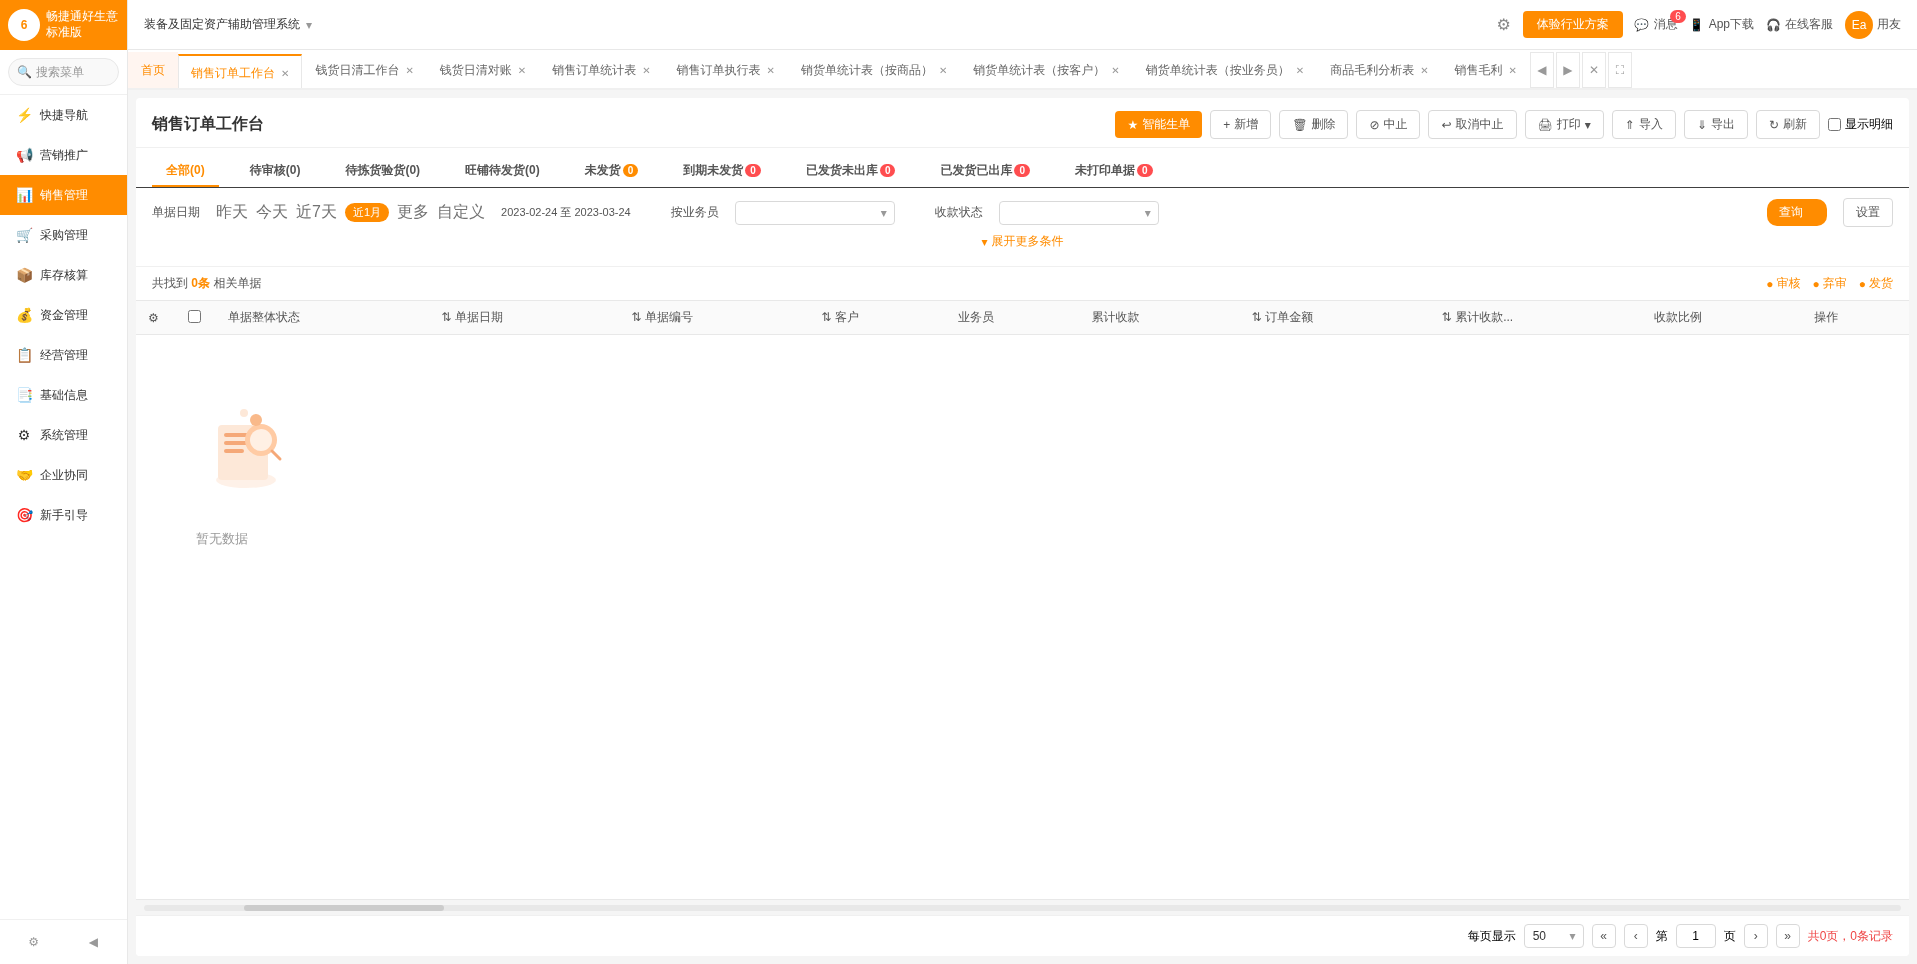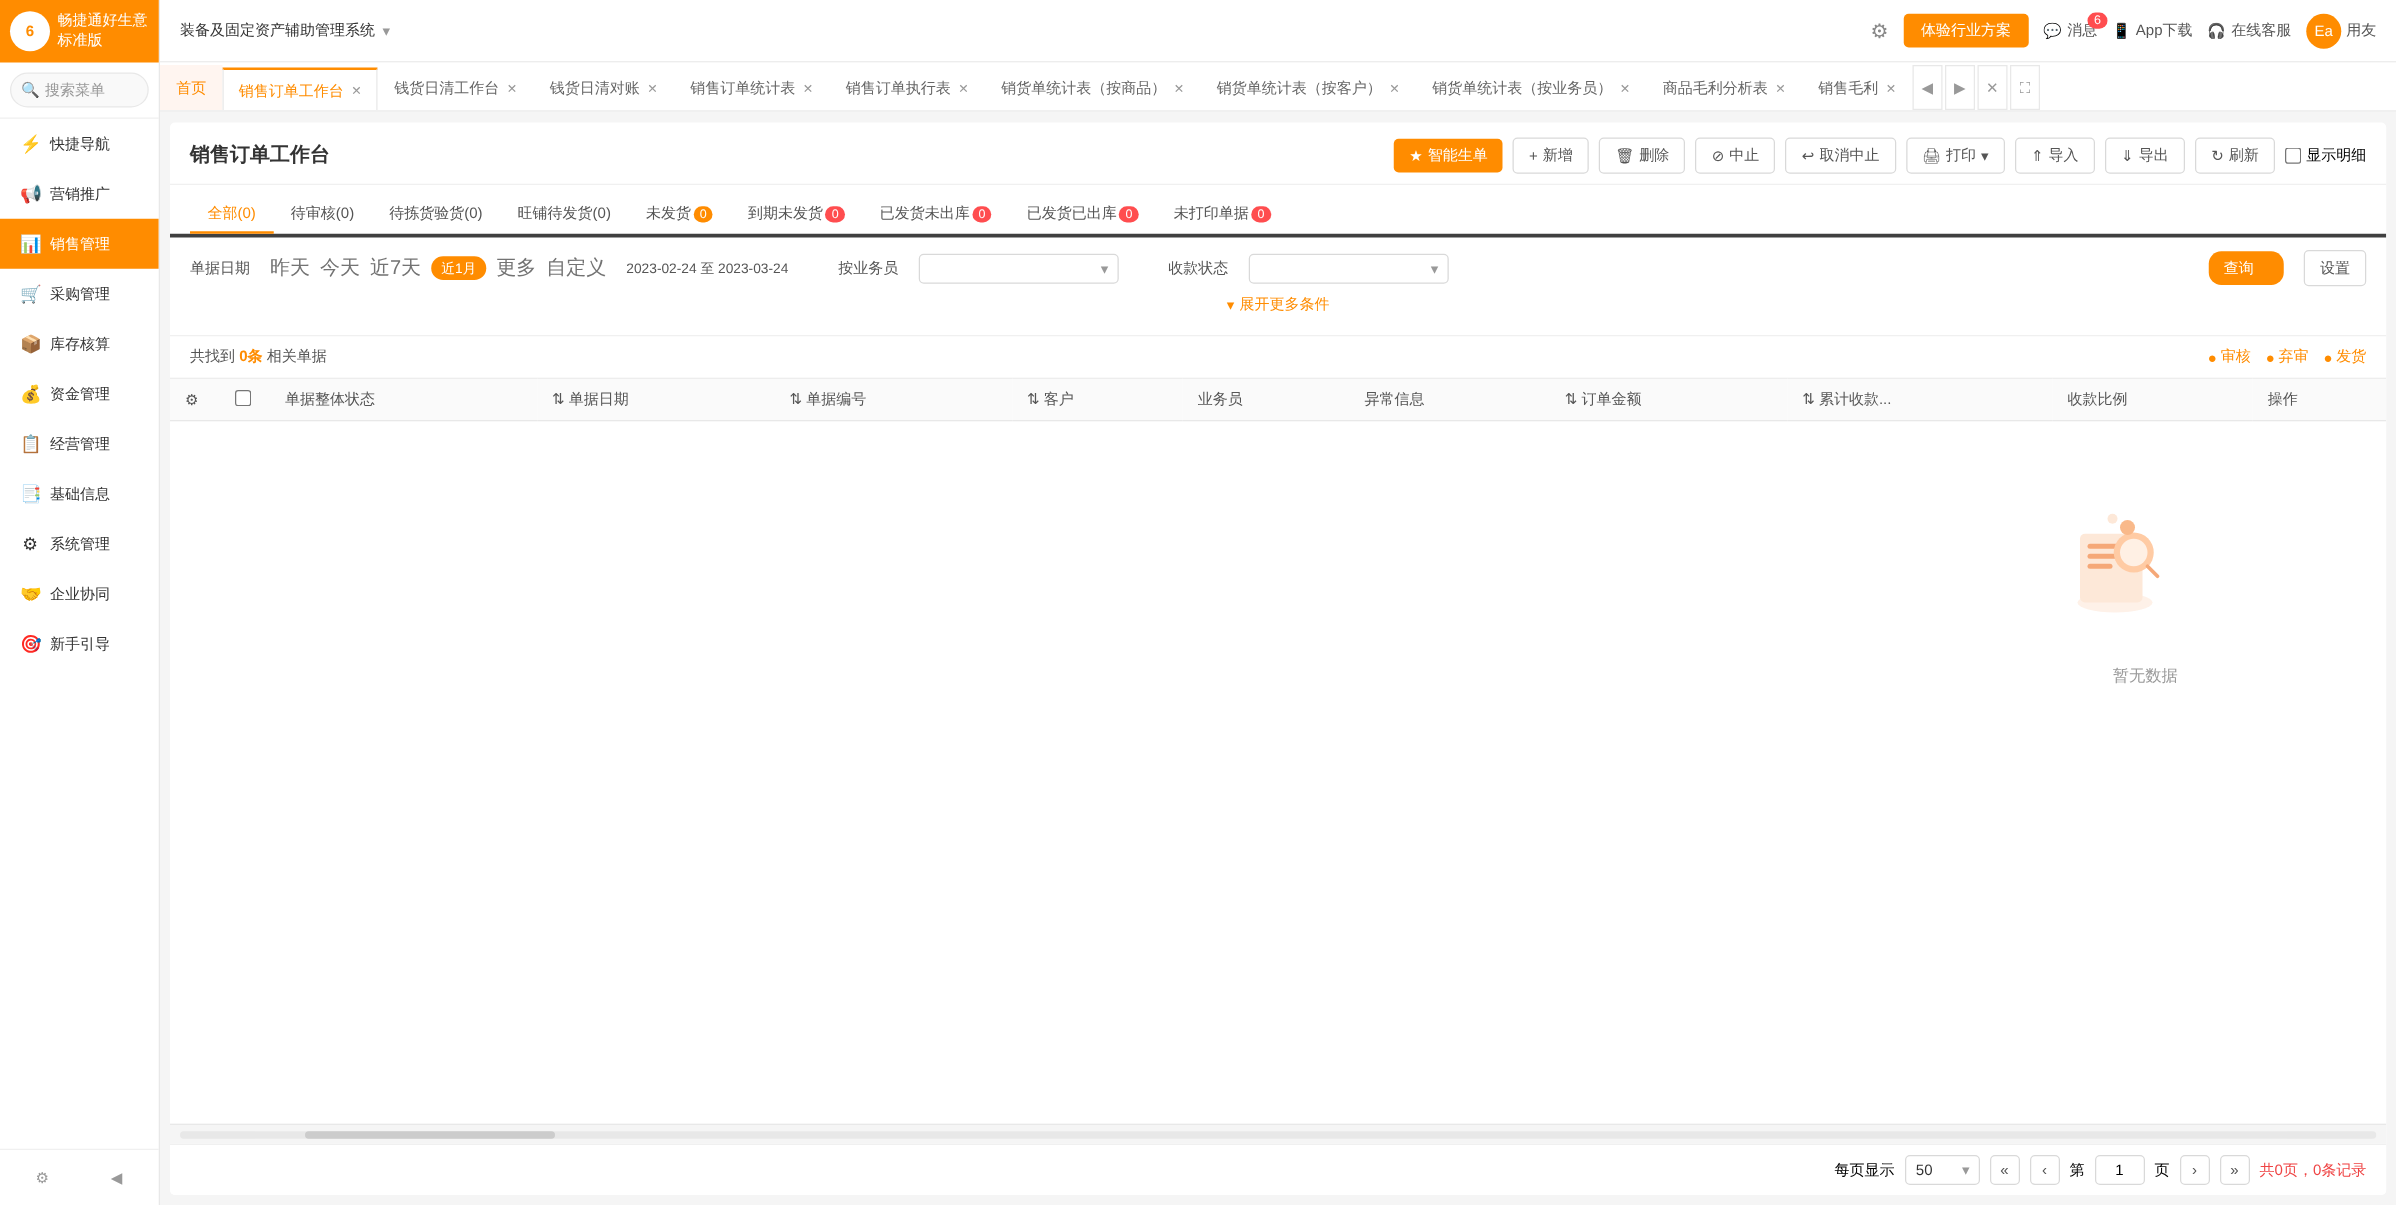--- a/index.html
+++ b/index.html
@@ -49,21 +49,21 @@
     .work-area { flex: 1; overflow: hidden; display: flex; flex-direction: column; background: #fff; margin: 8px; border-radius: 4px; }
 
     
     .work-header { padding: 12px 16px 8px; display: flex; align-items: center; justify-content: space-between; border-bottom: 1px solid #f0f0f0; }
     .work-title { font-size: 16px; font-weight: bold; color: #333; }
     .work-actions { display: flex; align-items: center; gap: 8px; }
     .btn-orange { background: #ff8c00; color: #fff; border: none; border-radius: 4px; padding: 5px 12px; cursor: pointer; font-size: 12px; display: flex; align-items: center; gap: 4px; }
     .btn-default { background: #fff; color: #555; border: 1px solid #d9d9d9; border-radius: 4px; padding: 5px 12px; cursor: pointer; font-size: 12px; display: flex; align-items: center; gap: 4px; }
 
     
-    .sub-tabs { display: flex; align-items: center; padding: 8px 16px 0; gap: 0; border-bottom: 3px solid #404040; }
+    .sub-tabs { display: flex; align-items: center; padding: 8px 16px 0; gap: 17px; border-bottom: 1px solid #404040; font-weight: bold; }
     .sub-tab { padding: 6px 14px; cursor: pointer; color: #555; border-bottom: 2px solid transparent; font-size: 12px; white-space: nowrap; }
     .sub-tab.active { color: #ff8c00; border-bottom-color: #ff8c00; }
     .sub-tab-badge { background: #ff4d4f; color: #fff; border-radius: 8px; padding: 1px 5px; font-size: 10px; margin-left: 2px; }
     .sub-tab-badge.orange { background: #ff8c00; }
 
     
     .filter-area { padding: 10px 16px; border-bottom: 1px solid #f0f0f0; }
     .filter-row { display: flex; align-items: center; gap: 16px; margin-bottom: 6px; }
     .filter-label { color: #555; white-space: nowrap; }
     .filter-date-options { display: flex; gap: 8px; align-items: center; }
@@ -83,21 +83,21 @@
     .tbl-action { color: #555; cursor: pointer; font-size: 12px; display: flex; align-items: center; gap: 3px; }
     .tbl-action.orange { color: #ff8c00; }
 
     .data-table { width: 100%; border-collapse: collapse; }
     .data-table th { background: #fafafa; border-bottom: 1px solid #e8e8e8; border-top: 1px solid #e8e8e8; padding: 8px 12px; color: #555; font-weight: normal; text-align: left; white-space: nowrap; }
     .data-table td { padding: 8px 12px; border-bottom: 1px solid #f0f0f0; }
     .col-checkbox { width: 40px; text-align: center; }
     .col-settings { width: 40px; text-align: center; }
 
     
-    .empty-state { flex: 1; display: flex; flex-direction: column; align-items: flex-end; justify-content: center; padding: 60px; }
+    .empty-state { flex: 1; display: flex; flex-direction: column; align-items: flex-start; justify-content: center; padding: 60px; }
     .empty-icon { font-size: 80px; margin-bottom: 16px; }
     .empty-text { color: #999; font-size: 13px; }
 
     
     .scrollbar-area { height: 16px; background: #f5f5f5; border-top: 1px solid #e8e8e8; display: flex; align-items: center; padding: 0 8px; }
     .scrollbar-track { flex: 1; height: 6px; background: #e8e8e8; border-radius: 3px; position: relative; }
     .scrollbar-thumb { width: 200px; height: 6px; background: #ccc; border-radius: 3px; position: absolute; left: 100px; }
 
     
     .pagination { padding: 8px 16px; display: flex; align-items: center; justify-content: flex-end; gap: 8px; border-top: 1px solid #f0f0f0; background: #fff; }
@@ -428,21 +428,21 @@
                 <span>单据编号</span>
               </th>
               <th>
                 <span>⇅</span>
                 <span>客户</span>
               </th>
               <th>
                 <span>业务员</span>
               </th>
               <th>
-                <span>异常信息</span>
+                <span>累计收款</span>
               </th>
               <th>
                 <span>⇅</span>
                 <span>订单金额</span>
               </th>
               <th>
                 <span>⇅</span>
                 <span>累计收款...</span>
               </th>
               <th>

